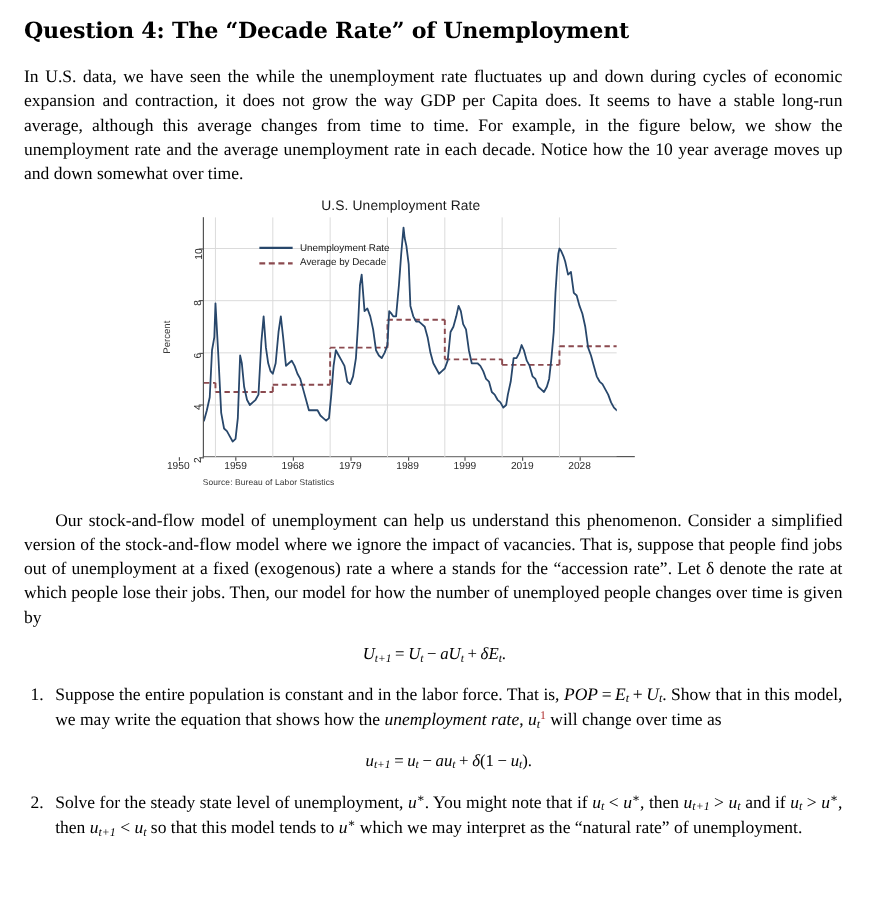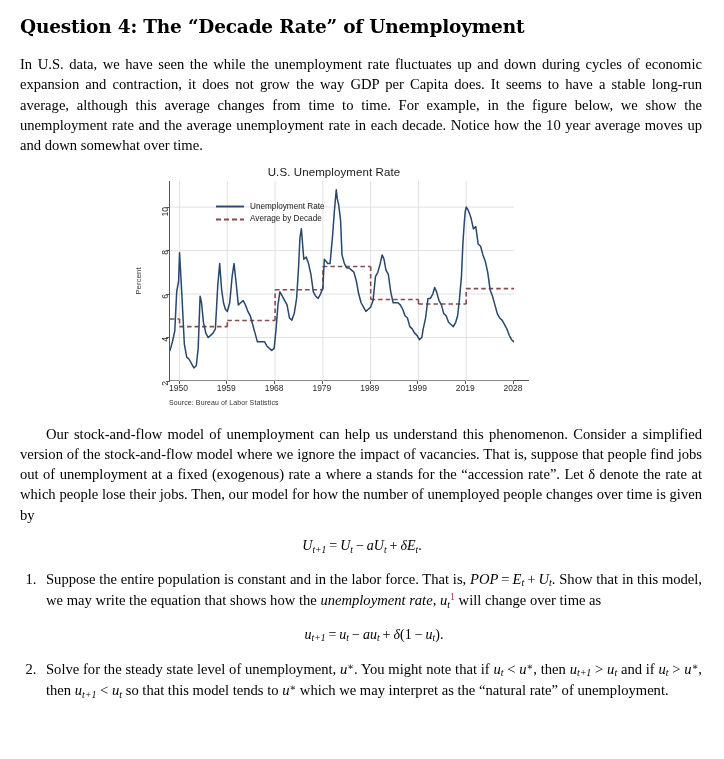--- a/index.html
+++ b/index.html
@@ -104,21 +104,20 @@
   .tickmark {
     position: absolute;
     left: -4px;
     width: 4px;
     height: 1px;
     background: #555;
   }
   .xaxis {
     position: relative;
     height: 14px;
-    margin-left: 30px;
   }
   .xtick-label {
     position: absolute;
     top: 2px;
     font-size: 8.5px;
     color: #2a2a2a;
     transform: translateX(-50%);
     white-space: nowrap;
   }
   .xtickmark {

